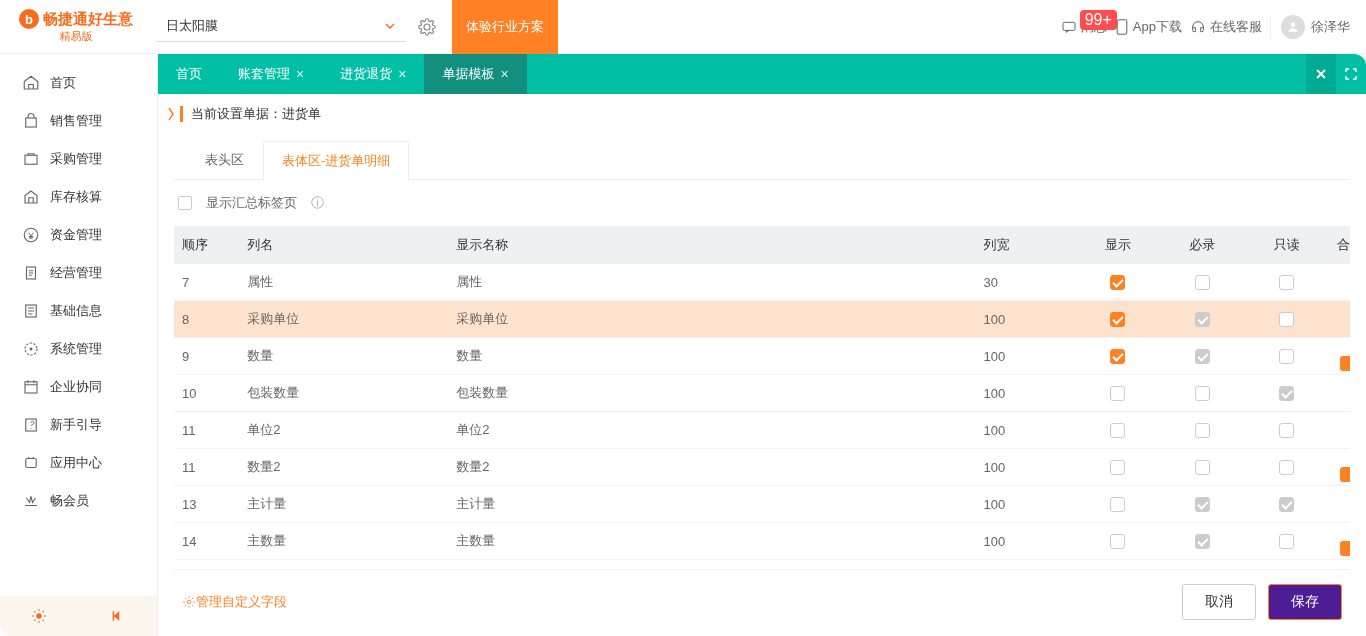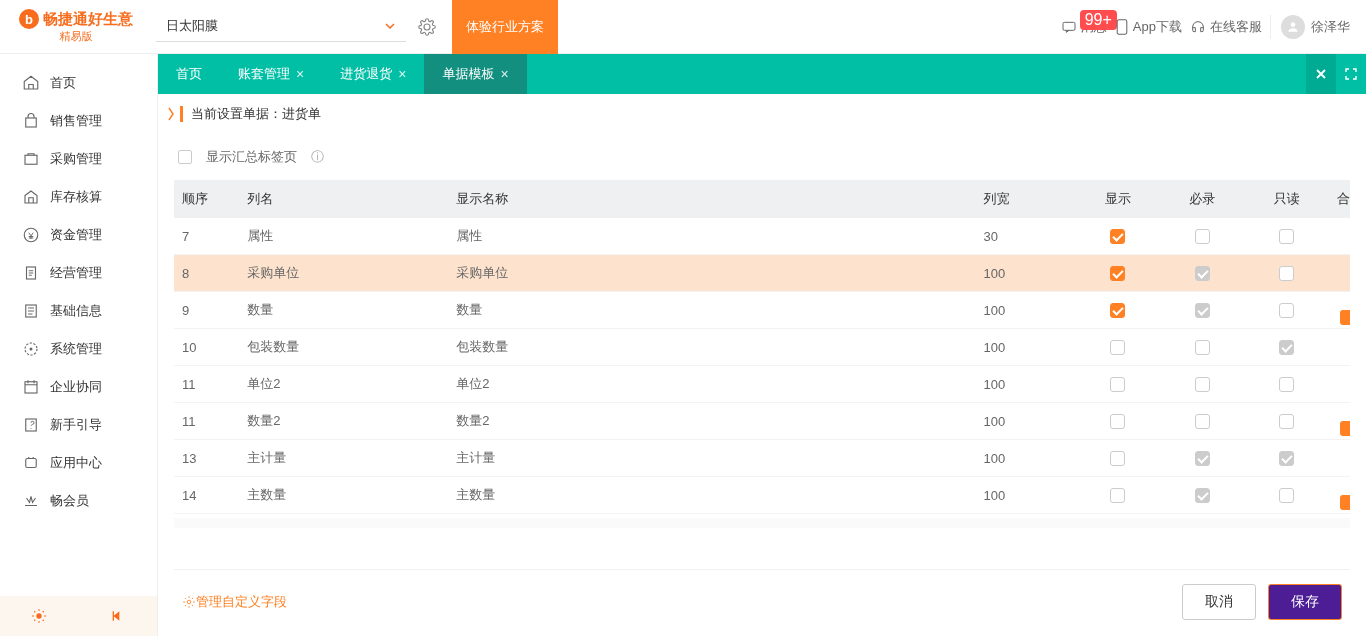--- a/index.html
+++ b/index.html
@@ -17,21 +17,21 @@
     .org-selector .chev { color: #f76d1d; }
     .gear-btn { margin-left: 12px; color: #666; cursor: pointer; font-size: 16px; }
     .trial-btn { margin-left: 16px; background: #ff8124; color: #fff; padding: 24px 14px; border-radius: 3px; cursor: pointer; font-size: 13px; }
     .header-right { margin-left: auto; display: flex; align-items: center; gap: 8px; }
     .hdr-item { display: flex; align-items: center; gap: 4px; color: #666; cursor: pointer; position: relative; }
     .badge { position: absolute; top: -8px; right: -10px; background: #ff4d4f; color: #fff; font-size: 16px; padding: 1px 5px; border-radius: 4px; }
     .avatar { width: 24px; height: 24px; background: #ddd; border-radius: 50%; display: inline-flex; align-items: center; justify-content: center; color: #fff; margin-right: 6px; }
     .user-section { display: flex; align-items: center; color: #666; cursor: pointer; padding-left: 10px; border-left: 1px solid #eee; }
     
     
-    .main-layout { display: flex; flex: 1; overflow: hidden; }
+    .main-layout { display: flex; flex: 1; overflow: hidden; border-radius: 12px; }
     
     
     .sidebar { width: 158px; border-right: 1px solid #eee; display: flex; flex-direction: column; }
     .sidebar-menu { flex: 1; padding: 10px 0; }
     .sidebar-item { display: flex; align-items: center; gap: 10px; padding: 10px 22px; color: #333; cursor: pointer; }
     .sidebar-item .icon { width: 18px; display: inline-flex; align-items: center; justify-content: center; }
     .sidebar-footer { height: 40px; background: #fdf6ef; display: flex; align-items: center; justify-content: space-around; color: #f76d1d; }
     .sidebar-footer span { cursor: pointer; font-size: 16px; }
     
     
@@ -326,20 +326,24 @@
               <path d="M3 3 L7 9 L3 15" stroke="#ff8124" stroke-width="1.5" fill="none"></path>
             </svg>
         </div>
         <div class="strip-orange"></div>
         <span class="crumb-text">
           <span>当前设置单据：</span><span>进货单</span>
         </span>
       </div>
 
       <div class="config-panel">
+        <div class="inner-tabs" id="inner-tabs">
+            <div class="inner-tab">表头区</div>
+            <div class="inner-tab active">表体区-进货单明细</div>
+          </div>
         <div class="checkbox-row">
           <span class="chkbox"></span>
           <span>显示汇总标签页</span>
           <span class="help-icon">ⓘ</span>
         </div>
 
         <div class="table-wrap">
           <table>
             <thead>
               <tr>

